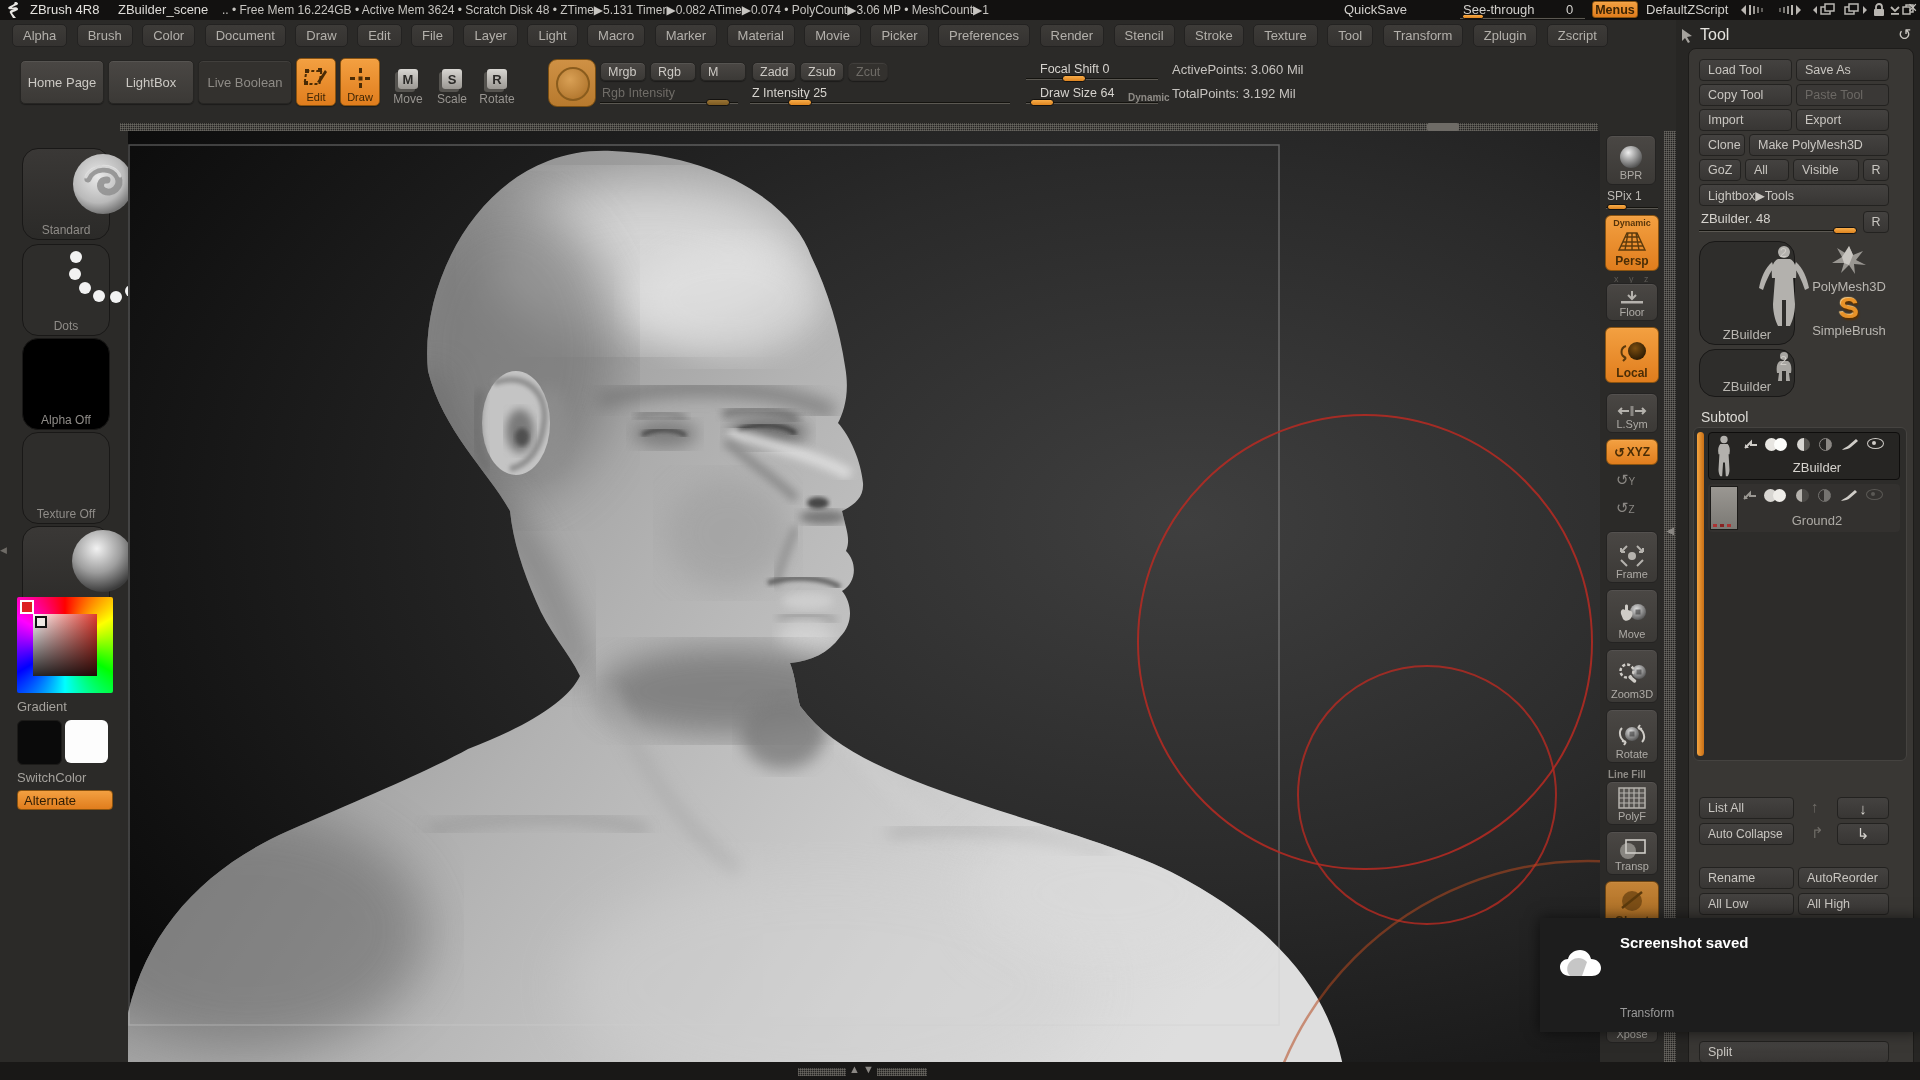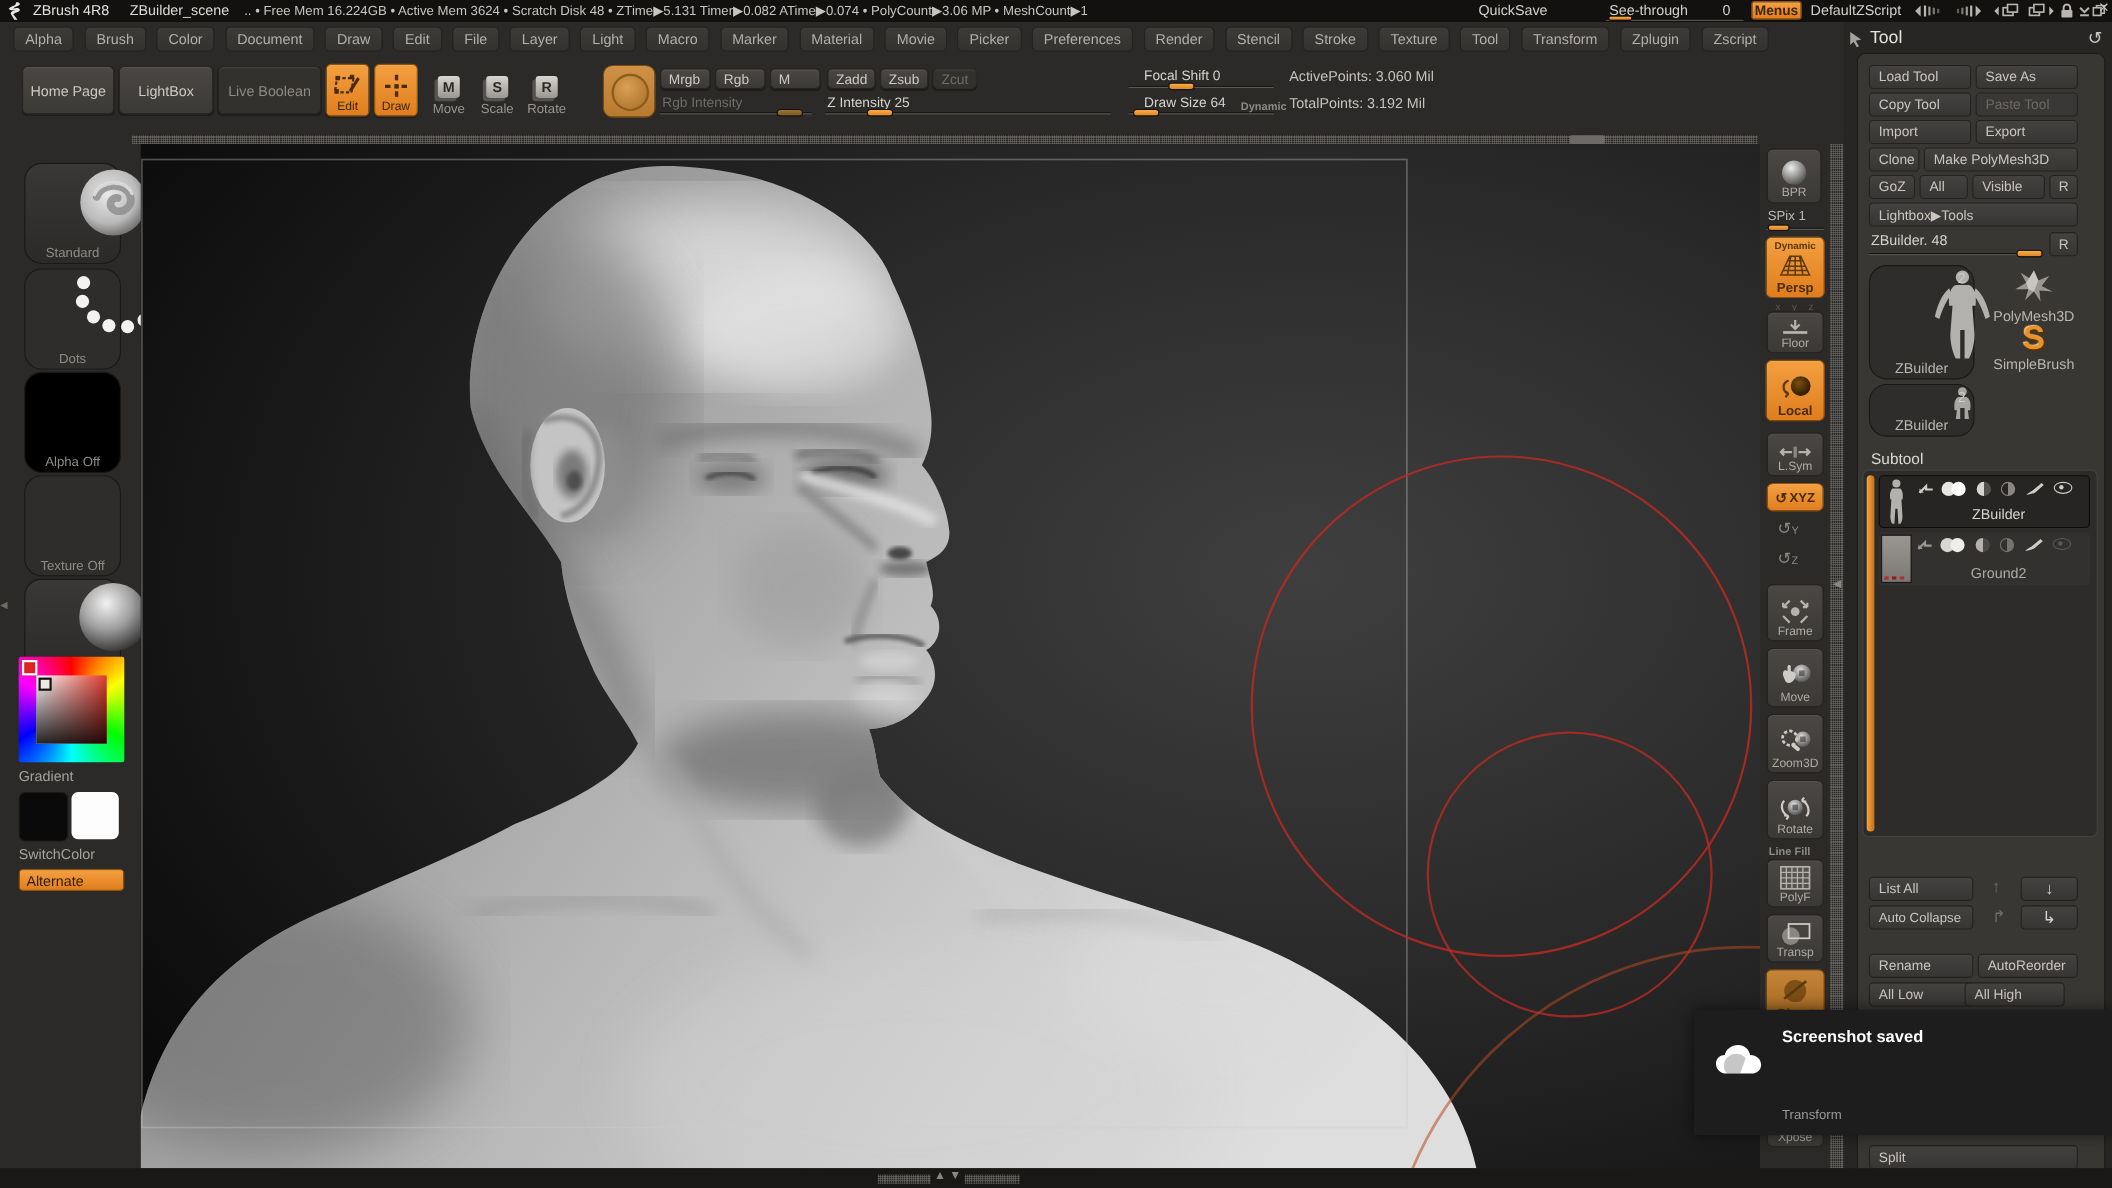--- a/index.html
+++ b/index.html
@@ -654,21 +654,21 @@
 
       <div class="abs rowbtn" style="left:10px;top:774px;width:95px;height:22px;font-size:12px;">Auto Collapse</div>
       <span class="abs" style="left:122px;top:775px;font-size:15px;color:#6e6b66;">↱</span>
       <div class="abs rowbtn center" style="left:148px;top:774px;width:52px;height:22px;">
           <span style="font-size:15px;color:#d7d4cf;">↳</span>
         </div>
 
       <div class="abs rowbtn" style="left:10px;top:818px;width:95px;height:22px;">Rename</div>
       <div class="abs rowbtn" style="left:109px;top:818px;width:91px;height:22px;">AutoReorder</div>
       <div class="abs rowbtn" style="left:10px;top:844px;width:95px;height:22px;">All Low</div>
-      <div class="abs rowbtn" style="left:97px;top:844px;width:91px;height:22px;">All High</div>
+      <div class="abs rowbtn" style="left:109px;top:844px;width:91px;height:22px;">All High</div>
 
       <div class="abs rowbtn" style="left:10px;top:992px;width:190px;height:22px;">Split</div>
       <div class="abs rowbtn" style="left:10px;top:1018px;width:190px;height:22px;">Merge</div>
     </div>
   </div>
 
   <div class="abs" style="left:0;top:1062px;width:1920px;height:18px;background:#191817;">
     <div class="abs checker" style="left:798px;top:6px;width:48px;height:8px;"></div>
     <span class="abs" style="left:849px;top:1px;font-size:11px;color:#8a8783;">▲</span>
     <span class="abs" style="left:863px;top:1px;font-size:11px;color:#8a8783;">▼</span>

